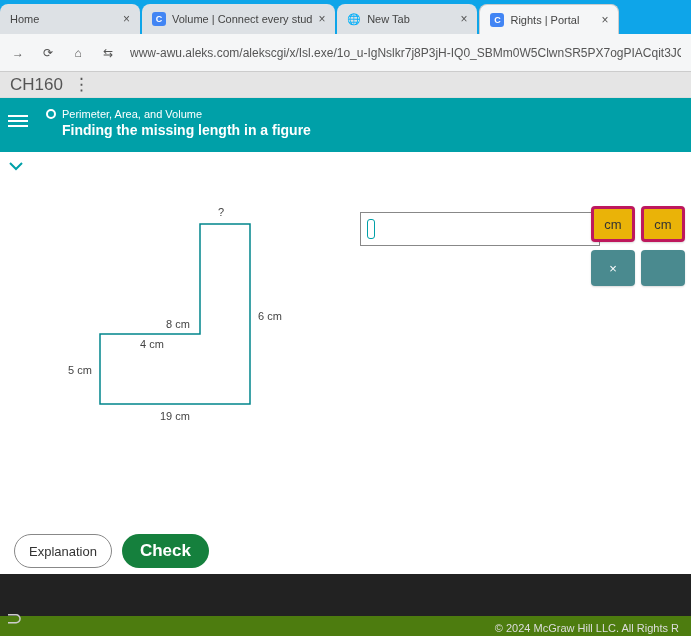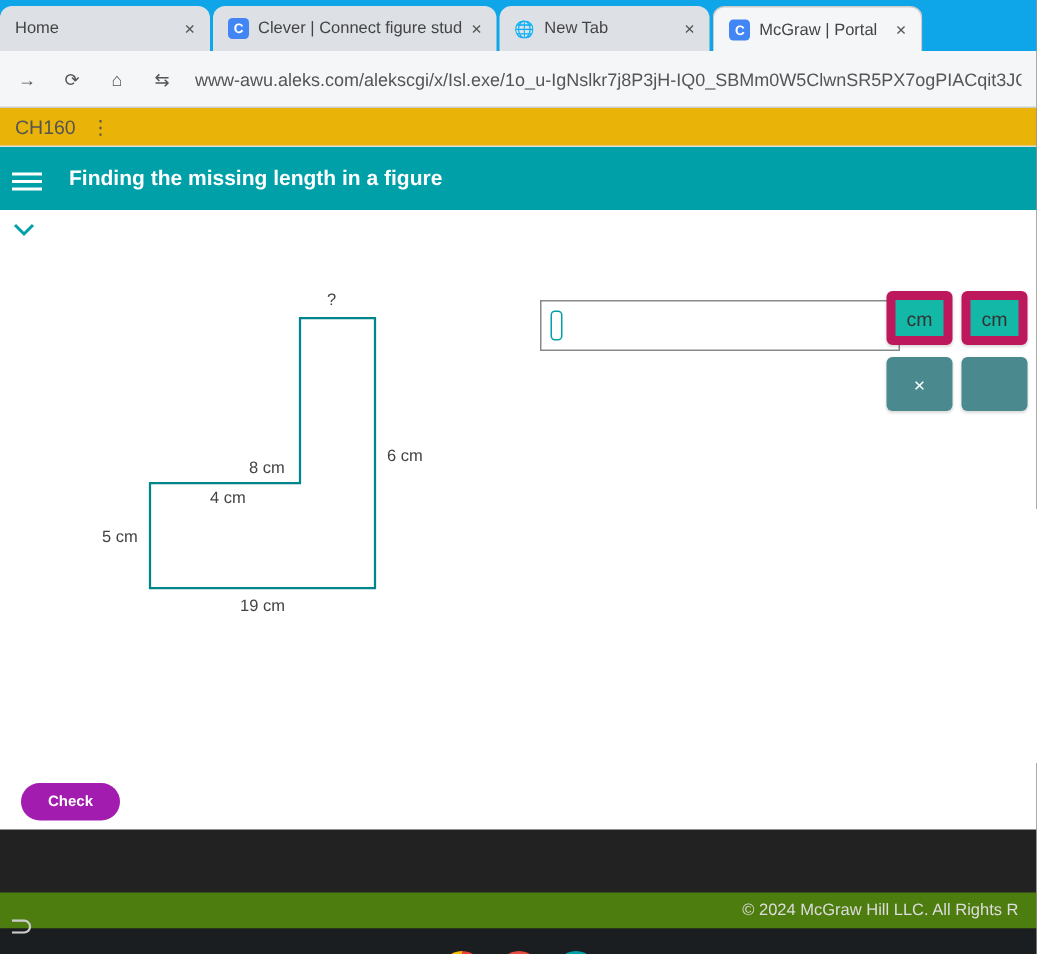--- a/index.html
+++ b/index.html
@@ -8,50 +8,50 @@
   .tabs { background: #0ea5e9; height: 34px; display: flex; align-items: flex-end; padding-left: 0; }
   .tab { background: #f5f6f7; height: 30px; min-width: 140px; border-radius: 8px 8px 0 0; display: flex; align-items: center; padding: 0 10px; font-size: 11px; color: #444; gap: 6px; margin-right: 2px; border:1px solid #ccc; border-bottom:none;}
   .tab.inactive { background:#dde1e5; border:none;}
   .favicon { width: 14px; height: 14px; background: #4285f4; border-radius: 3px; display:flex; align-items:center; justify-content:center; color:white; font-size:9px; font-weight:bold;}
   .tab-close { margin-left:auto; color:#555; font-size:12px;}
 
   .addr { background: #f5f6f7; height: 38px; display: flex; align-items: center; gap: 14px; padding: 0 10px; font-size: 12px; color: #555; border-bottom:1px solid #ccc;}
   .addr .ic { width:16px; height:16px; display:flex; align-items:center; justify-content:center; color:#555;}
   .url { flex:1; white-space:nowrap; overflow:hidden;}
 
-  .bm { background:#eab308; height:26px; display:flex; align-items:center; padding:0 10px; font-size:13px; color:#555; gap:10px; border-bottom:1px solid #ddd;}
+  .bm { background:#e5e5e5; height:26px; display:flex; align-items:center; padding:0 10px; font-size:17px; color:#555; gap:10px; border-bottom:1px solid #ddd;}
 
   .hdr { background:#00a0a8; color:#fff; padding:10px 16px 14px; position:relative;}
   .ham { position:absolute; left:8px; top:14px; width:20px;}
   .ham div{height:2px; background:#fff; margin:3px 0;}
   .bc { font-size:11px; margin-left:30px; display:flex; align-items:center; gap:6px;}
   .bc .dot{width:10px;height:10px;border:2px solid #fff; border-radius:50%;}
-  .title { font-size:14px; font-weight:bold; margin-left:30px; margin-top:2px;}
+  .title { font-size:14px; font-weight:bold; margin-left:46px; margin-top:2px;}
 
   .chev { background:#fff; padding:6px 8px; }
   .chev svg{ stroke:#00a0a8; }
 
   .work { background:#fff; height:340px; position:relative; padding:20px 0 0 60px;}
 
   .fig { position:absolute; left:90px; top:32px; width:200px; height:220px;}
   .fig svg { overflow:visible; }
   .lbl { position:absolute; font-size:11px; color:#444; }
 
   .ans { position:absolute; left:360px; top:30px; width:240px; height:34px; border:1px solid #888; background:#fff; display:flex; align-items:center; padding:0 6px;}
   .cur { width:8px; height:20px; border:1px solid #00a0a8; border-radius:3px;}
 
   .kp { position:absolute; right:6px; top:24px; display:flex; flex-direction:column; gap:8px;}
   .kr { display:flex; gap:6px;}
-  .key { width:44px; height:36px; background:#14b8a6; border:6px solid #be185d; border-radius:4px; display:flex; align-items:center; justify-content:center; font-size:13px; color:#333; box-shadow:0 1px 2px rgba(0,0,0,.15);}
+  .key { width:44px; height:36px; background:#eab308; border:3px solid #be185d; border-radius:4px; display:flex; align-items:center; justify-content:center; font-size:13px; color:#333; box-shadow:0 1px 2px rgba(0,0,0,.15);}
   .key.teal{ background:#4a8a8f; color:#fff; border:none;}
   .key.cut{ overflow:hidden;}
 
   .btns { background:#fff; padding:12px 14px 6px; display:flex; gap:10px;}
   .ex { border:1px solid #888; border-radius:18px; padding:6px 14px; font-size:13px; background:#fff; color:#333;}
-  .ck { background:#a21caf; color:#fff; border:none; border-radius:18px; padding:7px 18px; font-size:10px; font-weight:bold;}
+  .ck { background:#15803d; color:#fff; border:none; border-radius:18px; padding:7px 18px; font-size:17px; font-weight:bold;}
 
   .ft { background:#4d7c0f; color:#ddd; font-size:11px; height:24px; display:flex; align-items:center; padding:0 12px;margin-top:42px;}
   .ft span{margin-left:auto;}
 
   .tb { background:#1b1e21; height:58px; display:flex; align-items:center; justify-content:center; gap:10px;}
   .ti { width:28px; height:28px; border-radius:50%; display:flex; align-items:center; justify-content:center; font-size:14px;}
   .ti.chrome{ background: conic-gradient(#ea4335 0 120deg,#34a853 120deg 240deg,#fbbc05 240deg 360deg); position:relative;}
   .ti.chrome:after{content:""; width:12px; height:12px; background:#4285f4; border:2px solid #fff; border-radius:50%; position:absolute;}
   .ti.red{ background:#e74c3c; color:#fff;}
   .ti.teal{ background:#00a0a8; color:#fff;}
@@ -61,31 +61,31 @@
 </head>
 <body>
 
 <div class="tabs">
   <div class="tab inactive">
     <span>Home</span>
     <span class="tab-close">×</span>
   </div>
   <div class="tab inactive">
     <span class="favicon">C</span>
-    <span>Clever | Connect figure stud</span>
+    <span>Volume | Connect every stud</span>
     <span class="tab-close">×</span>
   </div>
   <div class="tab inactive">
     <span>🌐</span>
     <span>New Tab</span>
     <span class="tab-close">×</span>
   </div>
   <div class="tab">
     <span class="favicon">C</span>
-    <span>McGraw | Portal</span>
+    <span>Rights | Portal</span>
     <span class="tab-close">×</span>
   </div>
 </div>
 
 <div class="addr">
   <span class="ic">→</span>
   <span class="ic">⟳</span>
   <span class="ic">⌂</span>
   <span class="ic">⇆</span>
   <span class="url">www-awu.aleks.com/alekscgi/x/Isl.exe/1o_u-IgNslkr7j8P3jH-IQ0_SBMm0W5ClwnSR5PX7ogPIACqit3JOKN7JLEHZ0GLi3I</span>
@@ -95,20 +95,24 @@
   <span>CH160</span>
   <span>⋮</span>
 </div>
 
 <div class="hdr">
   <div class="ham">
       <div></div>
       <div></div>
       <div></div>
     </div>
+  <div class="bc">
+    <span class="dot"></span>
+    <span>Perimeter, Area, and Volume</span>
+  </div>
   <div class="title">Finding the missing length in a figure</div>
 </div>
 
 <div class="chev">
   <svg width="16" height="12" viewBox="0 0 16 12" fill="none">
       <path d="M2 3 L8 9 L14 3" stroke-width="2"></path>
     </svg>
 </div>
 
 <div class="work">
@@ -136,20 +140,21 @@
     </div>
     <div class="kr">
       <div class="key teal">×</div>
       <div class="key teal cut"></div>
     </div>
   </div>
 
 </div>
 
 <div class="btns">
+  <button class="ex">Explanation</button>
   <button class="ck">Check</button>
 </div>
 
 <div class="ft">
   <span>© 2024 McGraw Hill LLC. All Rights R</span>
 </div>
 
 <div class="tb">
   <div class="ti chrome"></div>
   <div class="ti red">🎨</div>

